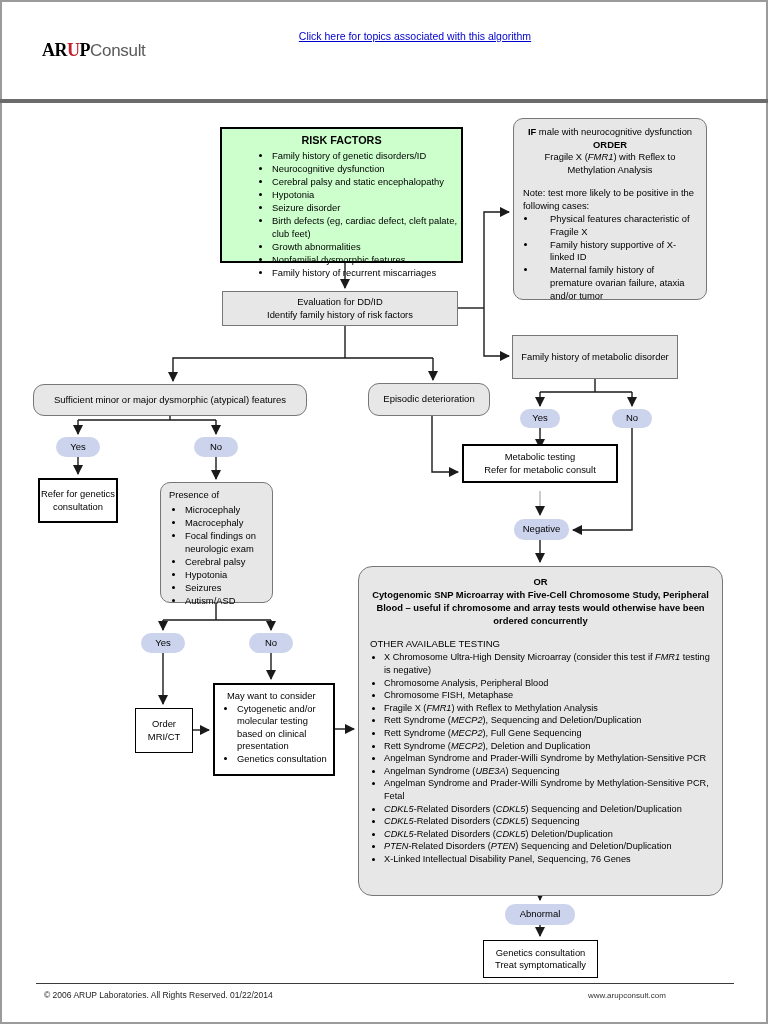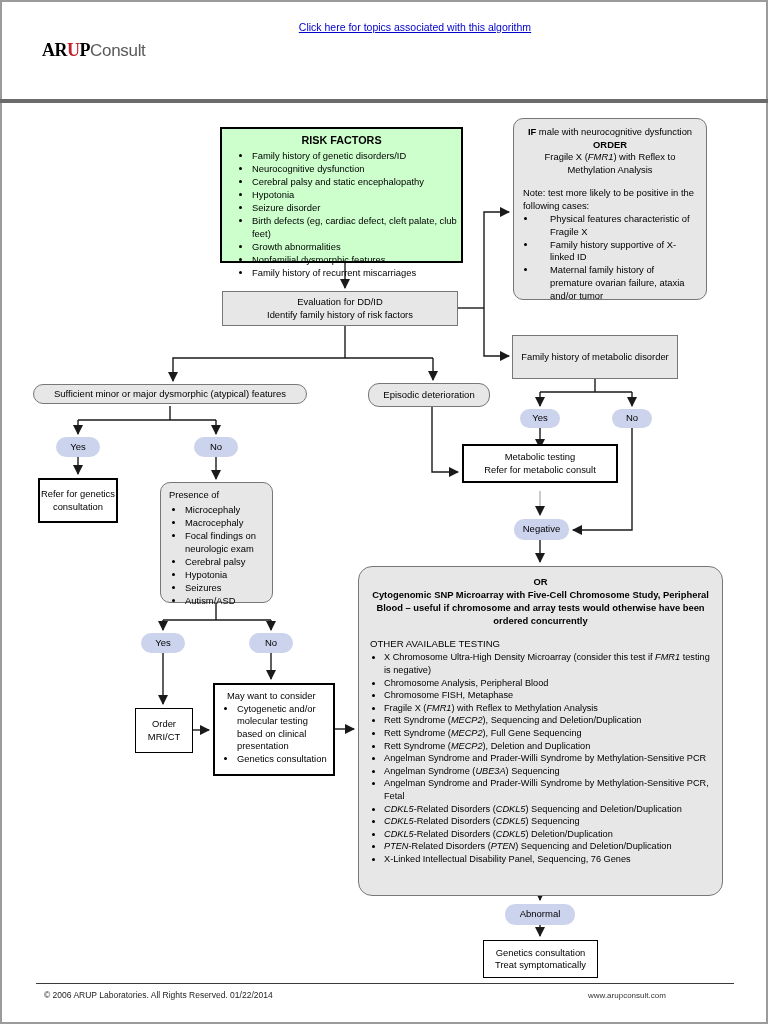--- a/index.html
+++ b/index.html
@@ -7,37 +7,37 @@
        font-family:"Liberation Sans",sans-serif;color:#000;}
   .frame{position:absolute;inset:0;border:2px solid #9b9b9b;pointer-events:none;}
   
   .logo{position:absolute;left:42px;top:40px;font-family:"Liberation Serif",serif;
         font-weight:bold;font-size:18px;letter-spacing:-0.5px;white-space:nowrap;}
   .logo .u{color:#c2202d;}
   .logo .consult{font-family:"Liberation Sans",sans-serif;font-weight:400;color:#5a5a5a;
         font-size:17px;letter-spacing:-0.3px;}
   .header-center{position:absolute;left:130px;top:12px;width:570px;text-align:center;}
   .page-title{font-size:21px;font-weight:bold;line-height:27px;letter-spacing:-0.2px;}
-  .topics-link{display:inline-block;margin-top:9px;font-size:10.5px;color:#0000cc;
+  .topics-link{display:inline-block;margin-top:18px;font-size:10.5px;color:#0000cc;
         text-decoration:underline;cursor:pointer;}
   .divider{position:absolute;top:99px;left:0;right:0;height:4px;background:#6b6b6b;}
   
   .node{position:absolute;font-size:9.4px;line-height:12.5px;}
   .rounded{background:#e7e7e7;border:1px solid #777;border-radius:0;box-sizing:border-box;}
   .greenbox{background:#ccffcc;border:2px solid #000;box-sizing:border-box;}
   .whitebox{background:#fff;border:2px solid #000;box-sizing:border-box;}
   .thinbox{background:#fff;border:1.5px solid #000;box-sizing:border-box;}
   .pill{background:#ccd3ed;border-radius:10px;display:flex;align-items:center;
         justify-content:center;font-size:9.5px;box-sizing:border-box;}
   .center-flex{display:flex;flex-direction:column;align-items:center;justify-content:center;
         text-align:center;}
   ul{margin:0;padding-left:15px;list-style:disc;}
   li{margin:0;padding:0;}
   .risk-title{font-weight:bold;font-size:10.8px;text-align:center;margin:5px 0 2px 0;}
-  .risk-list{padding-left:30px;}
+  .risk-list{padding-left:30px;margin-left:20px;}
   .risk-list li{line-height:13px;}
   .ifbox{padding:7px 9px 4px 9px;}
   .ifbox .c{text-align:center;}
   .ifbox .note{margin-top:11px;}
   .ifbox ul{padding-left:14px;margin-top:1px;}
   .ifbox li{padding-left:13px;line-height:12.8px;}
   .presence{padding:6px 4px 4px 8px;}
   .presence ul{padding-left:16px;margin-top:1px;}
   .presence li{line-height:13px;}
   .maywant{padding:5px 4px 4px 6px;}
@@ -132,23 +132,23 @@
       <li>Family history supportive of X-linked ID</li>
       <li>Maternal family history of premature ovarian failure, ataxia and/or tumor</li>
     </ul>
 </div>
 
 <div class="node rounded center-flex" style="left:222px;top:291px;width:236px;height:35px;">
   <div>Evaluation for DD/ID</div>
   <div>Identify family history of risk factors</div>
 </div>
 
-<div class="node rounded center-flex" style="left:33px;top:384px;width:274px;height:20px;border-radius:11px;font-size:9.5px;">Sufficient minor or major dysmorphic (atypical) features</div>
-
-<div class="node rounded center-flex" style="left:368px;top:383px;width:122px;height:24px;border-radius:11px;font-size:9.5px;">Episodic deterioration</div>
+<div class="node rounded center-flex" style="left:33px;top:384px;width:274px;height:32px;border-radius:11px;font-size:9.5px;">Sufficient minor or major dysmorphic (atypical) features</div>
+
+<div class="node rounded center-flex" style="left:368px;top:383px;width:122px;height:33px;border-radius:11px;font-size:9.5px;">Episodic deterioration</div>
 
 <div class="node rounded center-flex" style="left:512px;top:335px;width:166px;height:44px;">Family history of metabolic disorder</div>
 
 <div class="node pill" style="left:56px;top:437px;width:44px;height:20px;">Yes</div>
 <div class="node pill" style="left:194px;top:437px;width:44px;height:20px;">No</div>
 
 <div class="node whitebox center-flex" style="left:38px;top:478px;width:80px;height:45px;">Refer for genetics consultation</div>
 
 <div class="node rounded presence" style="left:160px;top:482px;width:113px;height:121px;border-radius:10px;">
   <div>Presence of</div>

